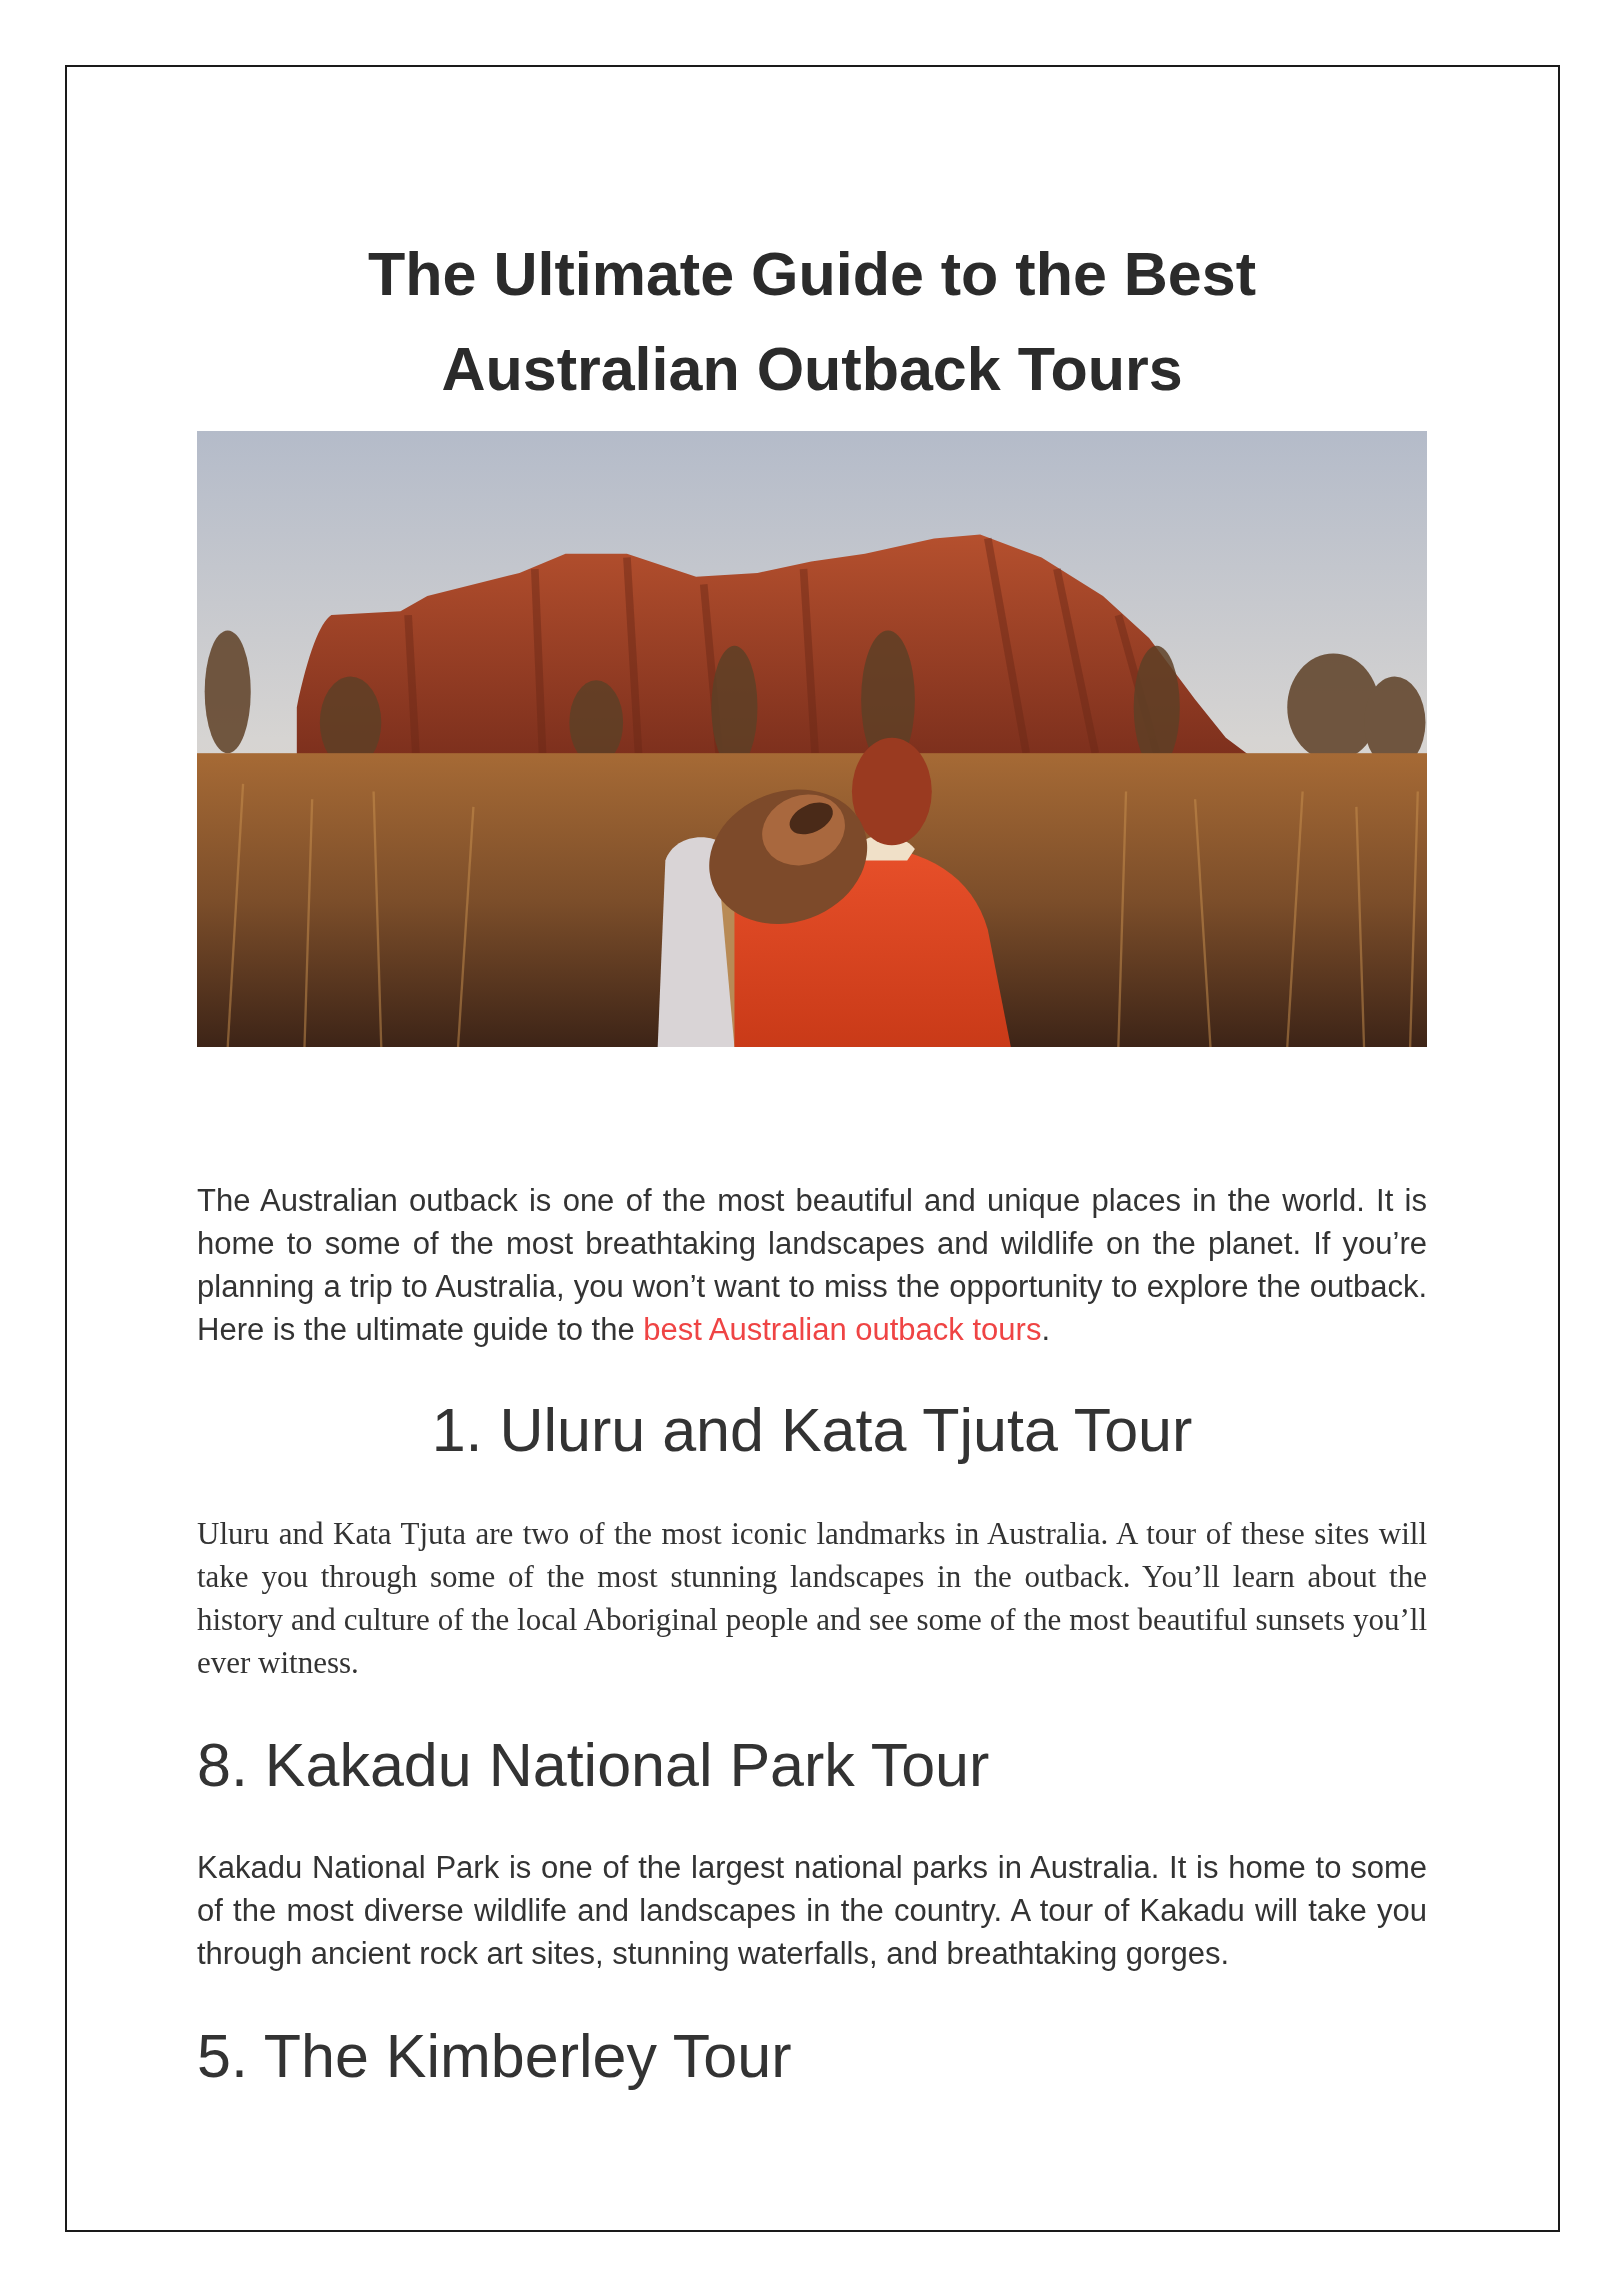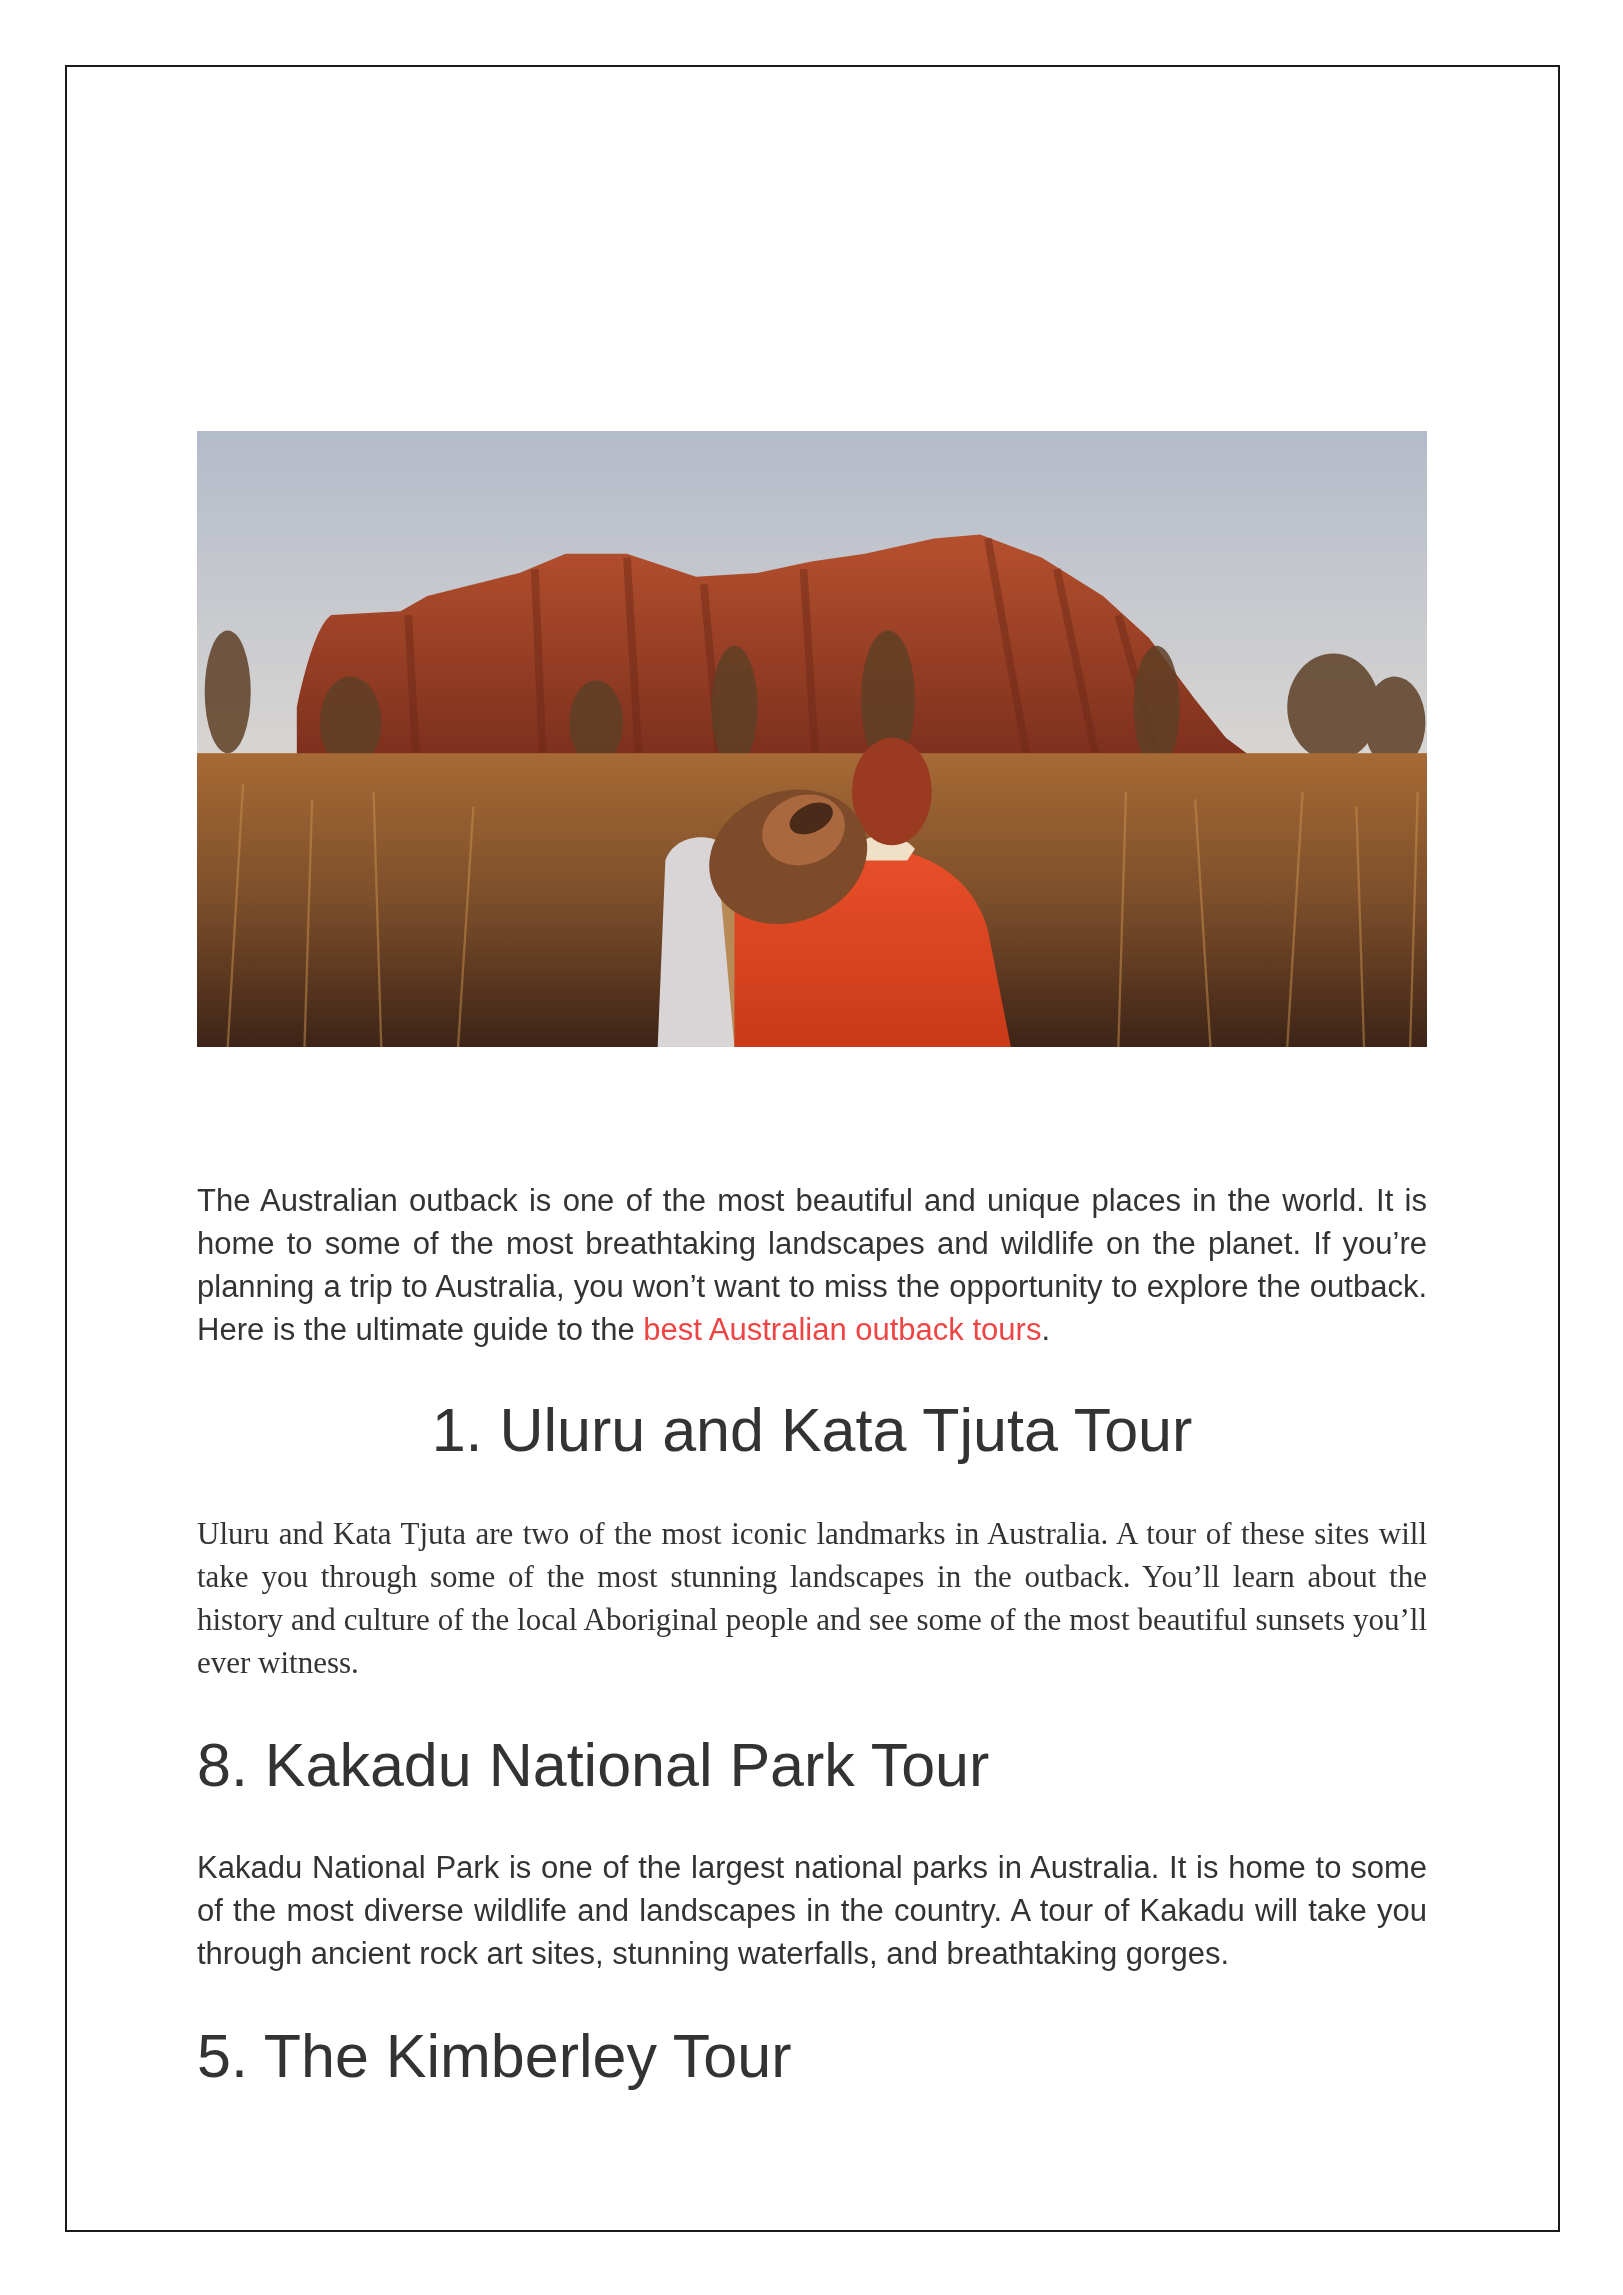--- a/index.html
+++ b/index.html
@@ -16,21 +16,22 @@
   .body-text a { color: #ef4444; text-decoration: none; }
   .h2 { position: absolute; left: 197px; width: 1230px; font-size: 61px; line-height: 74px;
         font-weight: normal; margin: 0; color: #333333; }
 </style>
 </head>
 <body>
 
 <div class="page-border"></div>
 
 <h1 class="title">
-  <br>
+  <span>The Ultimate Guide to the Best</span><br>
+  <span>Australian Outback Tours</span>
 </h1>
 
 <div class="hero">
   <svg viewBox="0 0 1602 803" preserveAspectRatio="none">
     <defs>
       <linearGradient id="sky" x1="0" y1="0" x2="0" y2="1">
         <stop offset="0" stop-color="#b4bbc9"></stop>
         <stop offset="0.5" stop-color="#d6d4d2"></stop>
         <stop offset="1" stop-color="#ead3bd"></stop>
       </linearGradient>

